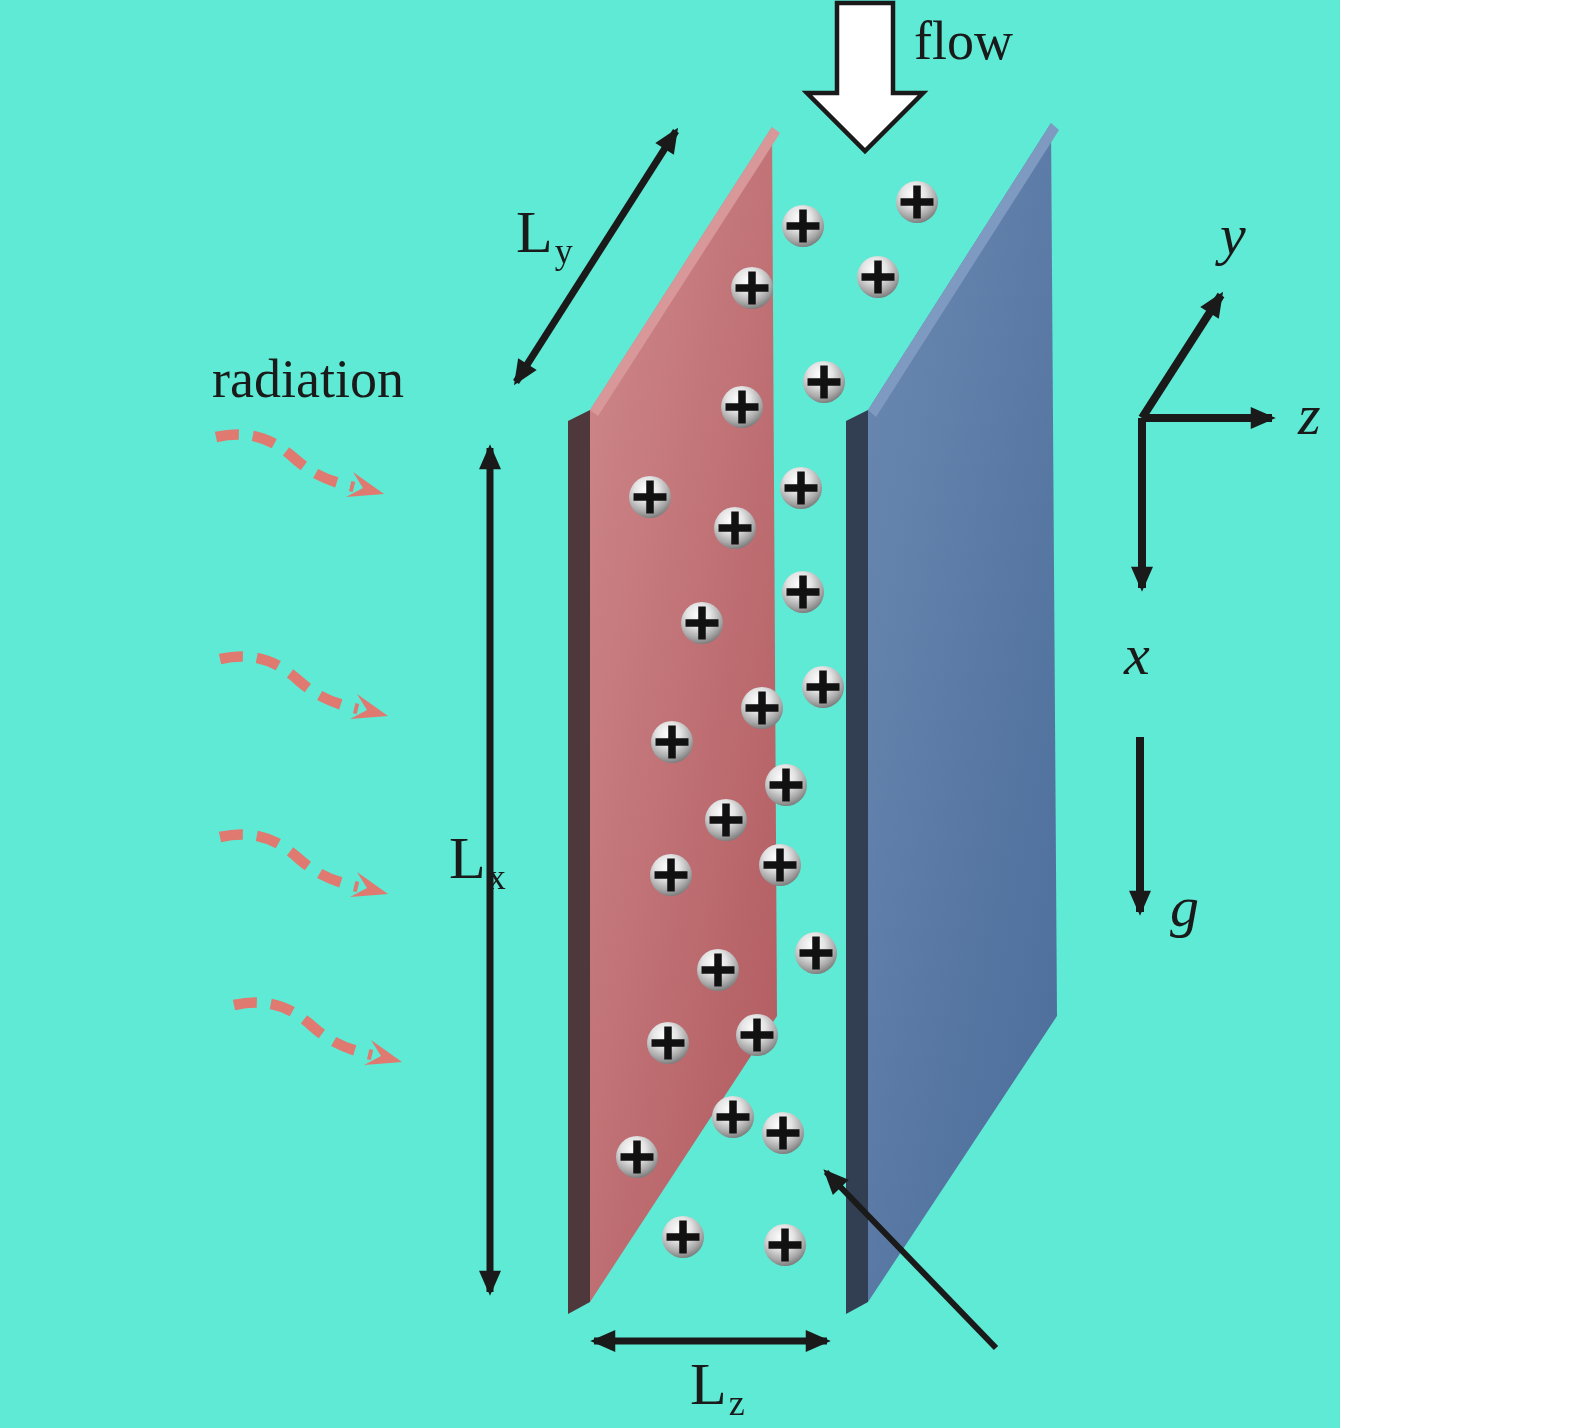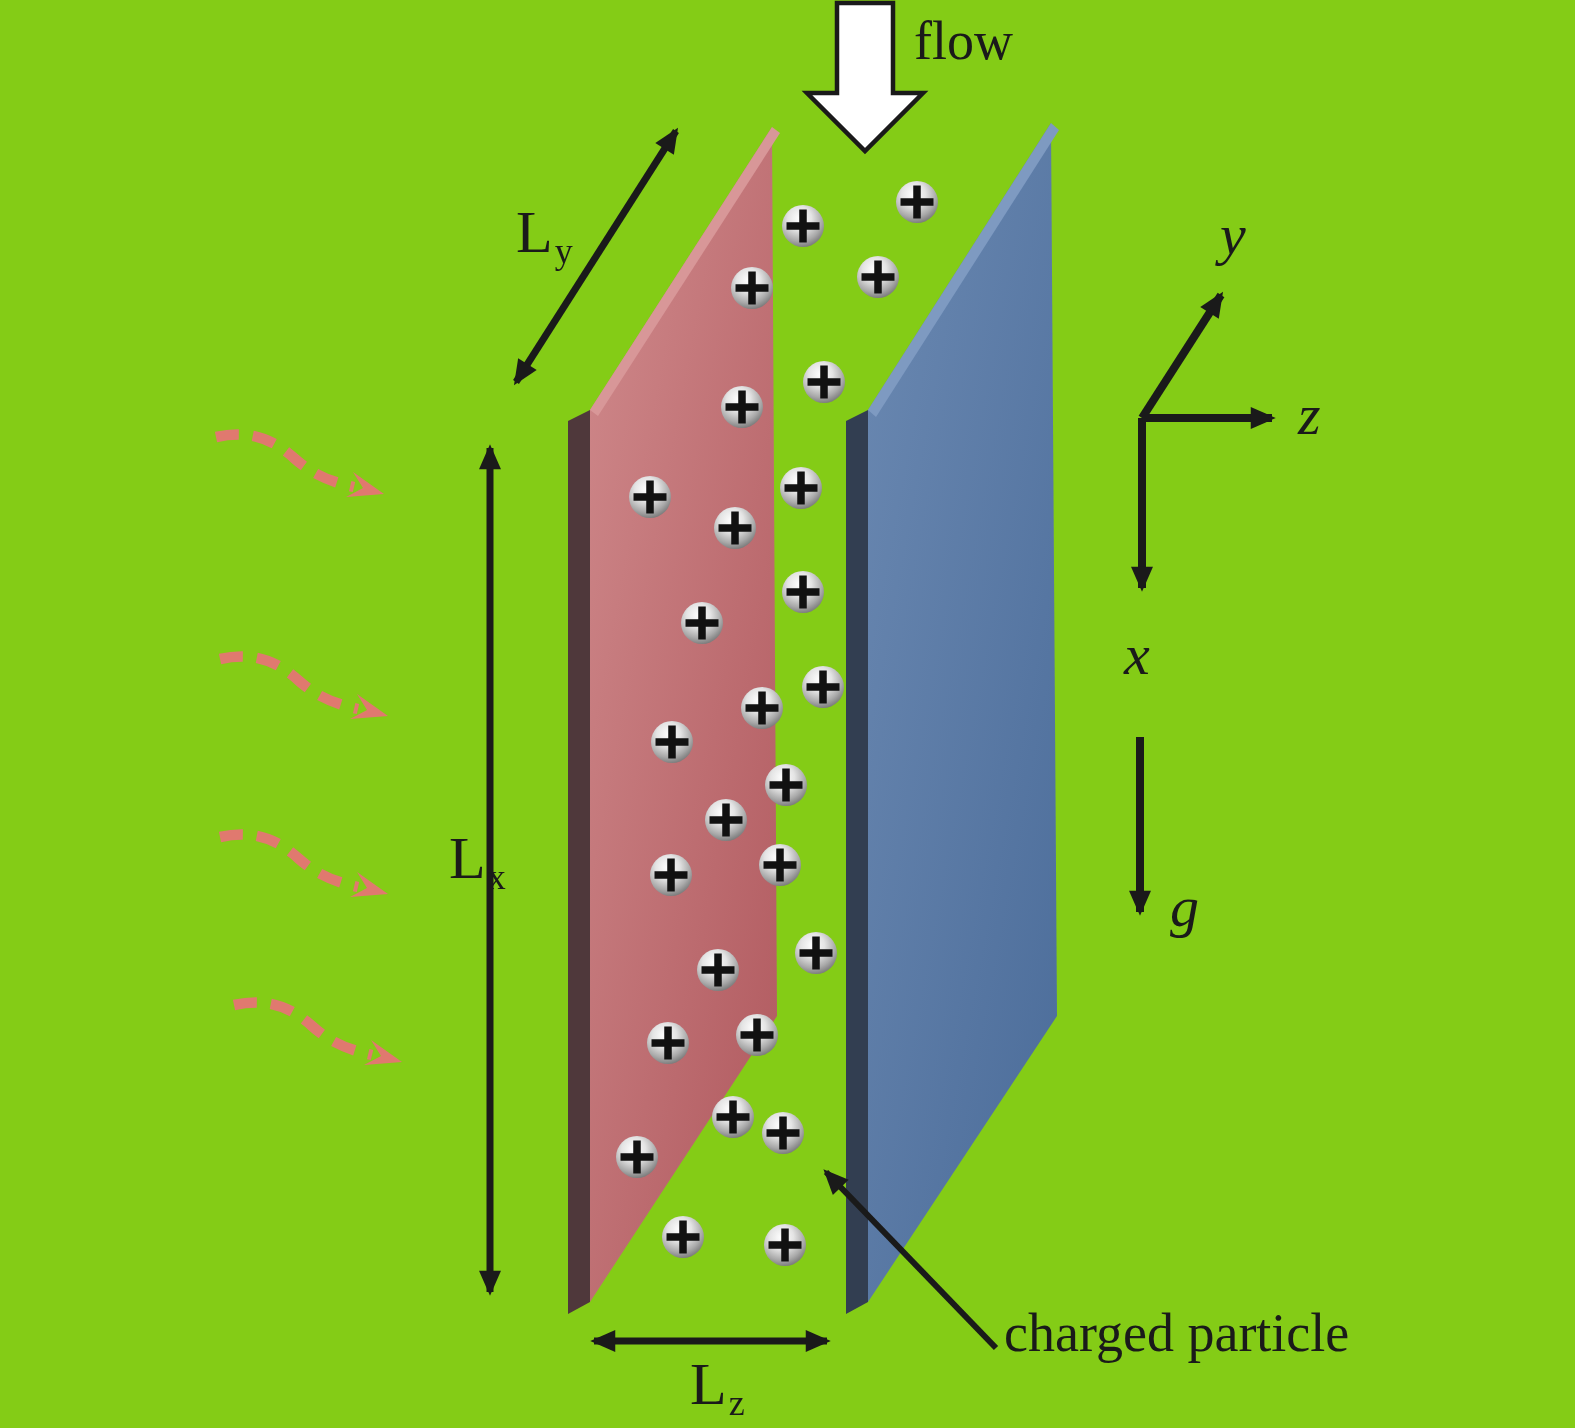--- a/index.html
+++ b/index.html
@@ -1,19 +1,19 @@
 <!DOCTYPE html>
 <html><head>
 <meta charset="utf-8">
 <style>
   html,body{margin:0;padding:0;background:#ffffff;}
   .canvas{
     position:relative;
-    width:1575px;height:1428px;
-    background:#84cc16;
+    width:1340px;height:1428px;
+    background:#5eead4;
     font-family:"Liberation Serif", serif;
     color:#1a1a1a;
     overflow:hidden;
   }
   .canvas svg{position:absolute;left:0;top:0;}
   .lbl{position:absolute;line-height:1;white-space:nowrap;}
   .plain{font-size:54px;}
   .ital{font-style:italic;font-size:58px;}
   .dim{font-size:60px;}
   .dim .sub{font-size:0.60em;vertical-align:-0.30em;margin-left:2px;}
@@ -202,22 +202,22 @@
           <circle r="21" fill="url(#gradSphere)"></circle>
           <path d="M-16.5,0 H16.5 M0,-16.5 V16.5" stroke="#111111" stroke-width="7.5" fill="none"></path>
         </g>
       </g>
 
     <line x1="996" y1="1348" x2="826" y2="1172" stroke-width="6" marker-end="url(#ahEnd)" stroke="#1a1a1a"></line>
   </svg>
 
   <div class="lbl plain" style="left:914px;top:14px;">flow</div>
 
-
-  <div class="lbl plain" style="left:1004px;top:1306px;">charged particle</div>
+  <div class="lbl plain" style="left:212px;top:352px;">radiation</div>
+
 
   <div class="lbl ital" style="left:1220px;top:206px;">y</div>
   <div class="lbl ital" style="left:1298px;top:386px;">z</div>
   <div class="lbl ital" style="left:1124px;top:626px;">x</div>
   <div class="lbl ital" style="left:1170px;top:878px;">g</div>
 
   <div class="lbl dim" style="left:516px;top:202px;">
     <span>L</span><span class="sub">y</span>
   </div>
   <div class="lbl dim" style="left:449px;top:828px;">

